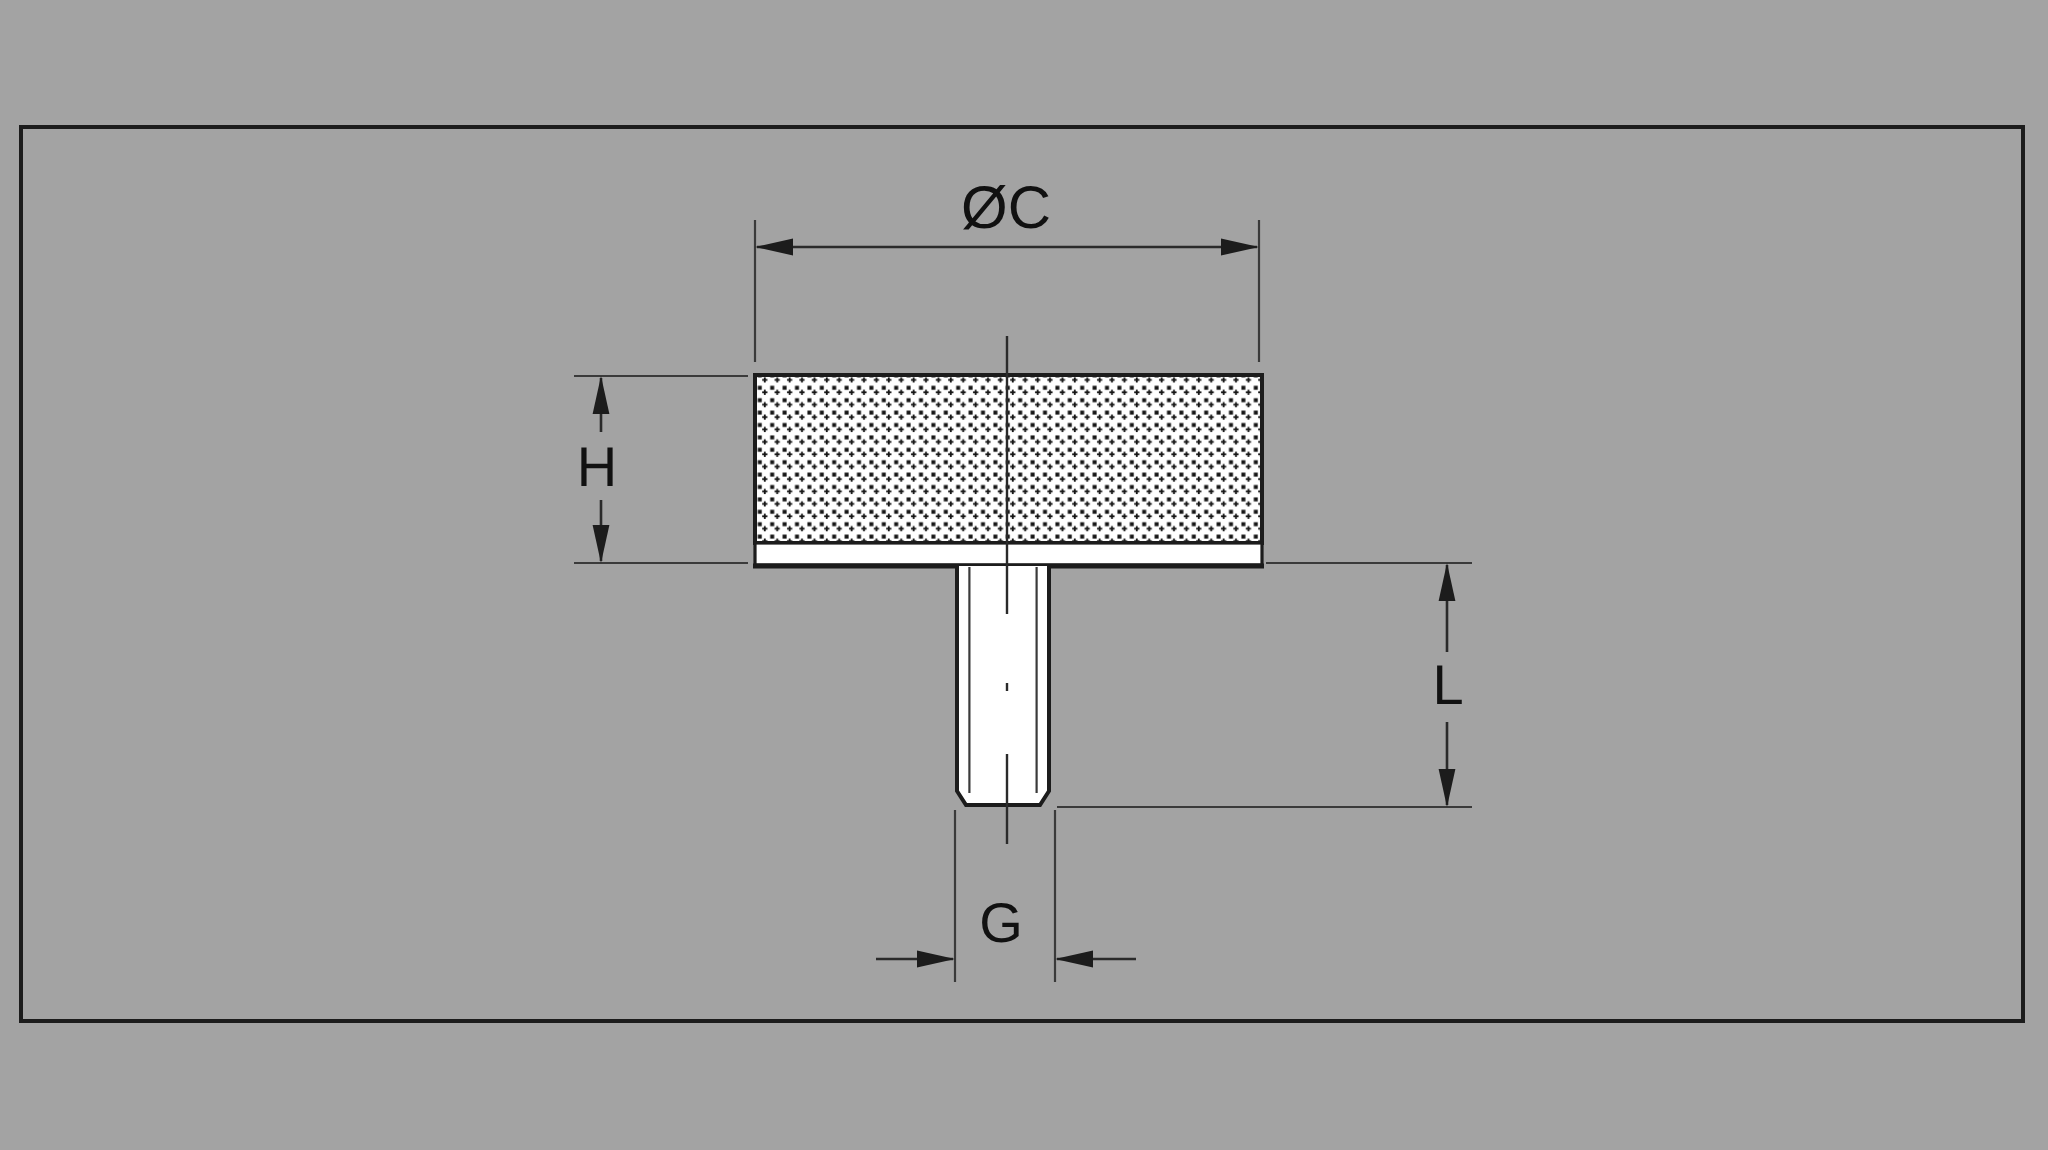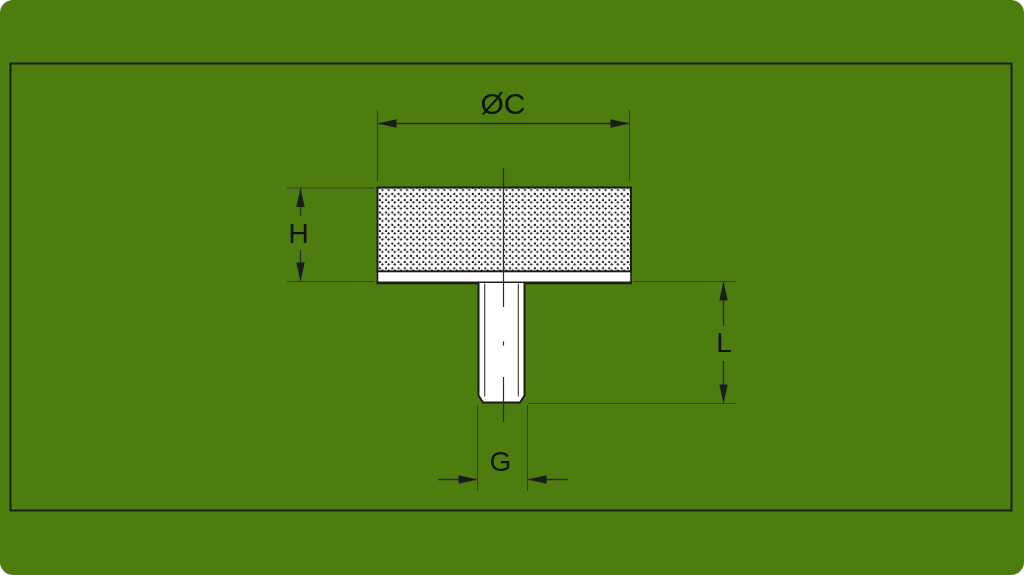--- a/index.html
+++ b/index.html
@@ -4,24 +4,23 @@
 <style>
   html, body {
     margin: 0;
     padding: 0;
     background: #ffffff;
   }
   .stage {
     position: relative;
     width: 1024px;
     height: 575px;
-    background: #4d7c0f;
+    background: #a3a3a3;
     font-family: "Liberation Sans", sans-serif;
     overflow: hidden;
-    border-radius: 13px;
   }
   svg { display: block; }
   .dim-label {
     fill: #111111;
     font-family: "Liberation Sans", sans-serif;
     font-weight: 400;
   }
   .lbl-big { font-size: 30px; }
   .lbl-std { font-size: 28px; }
 </style>

